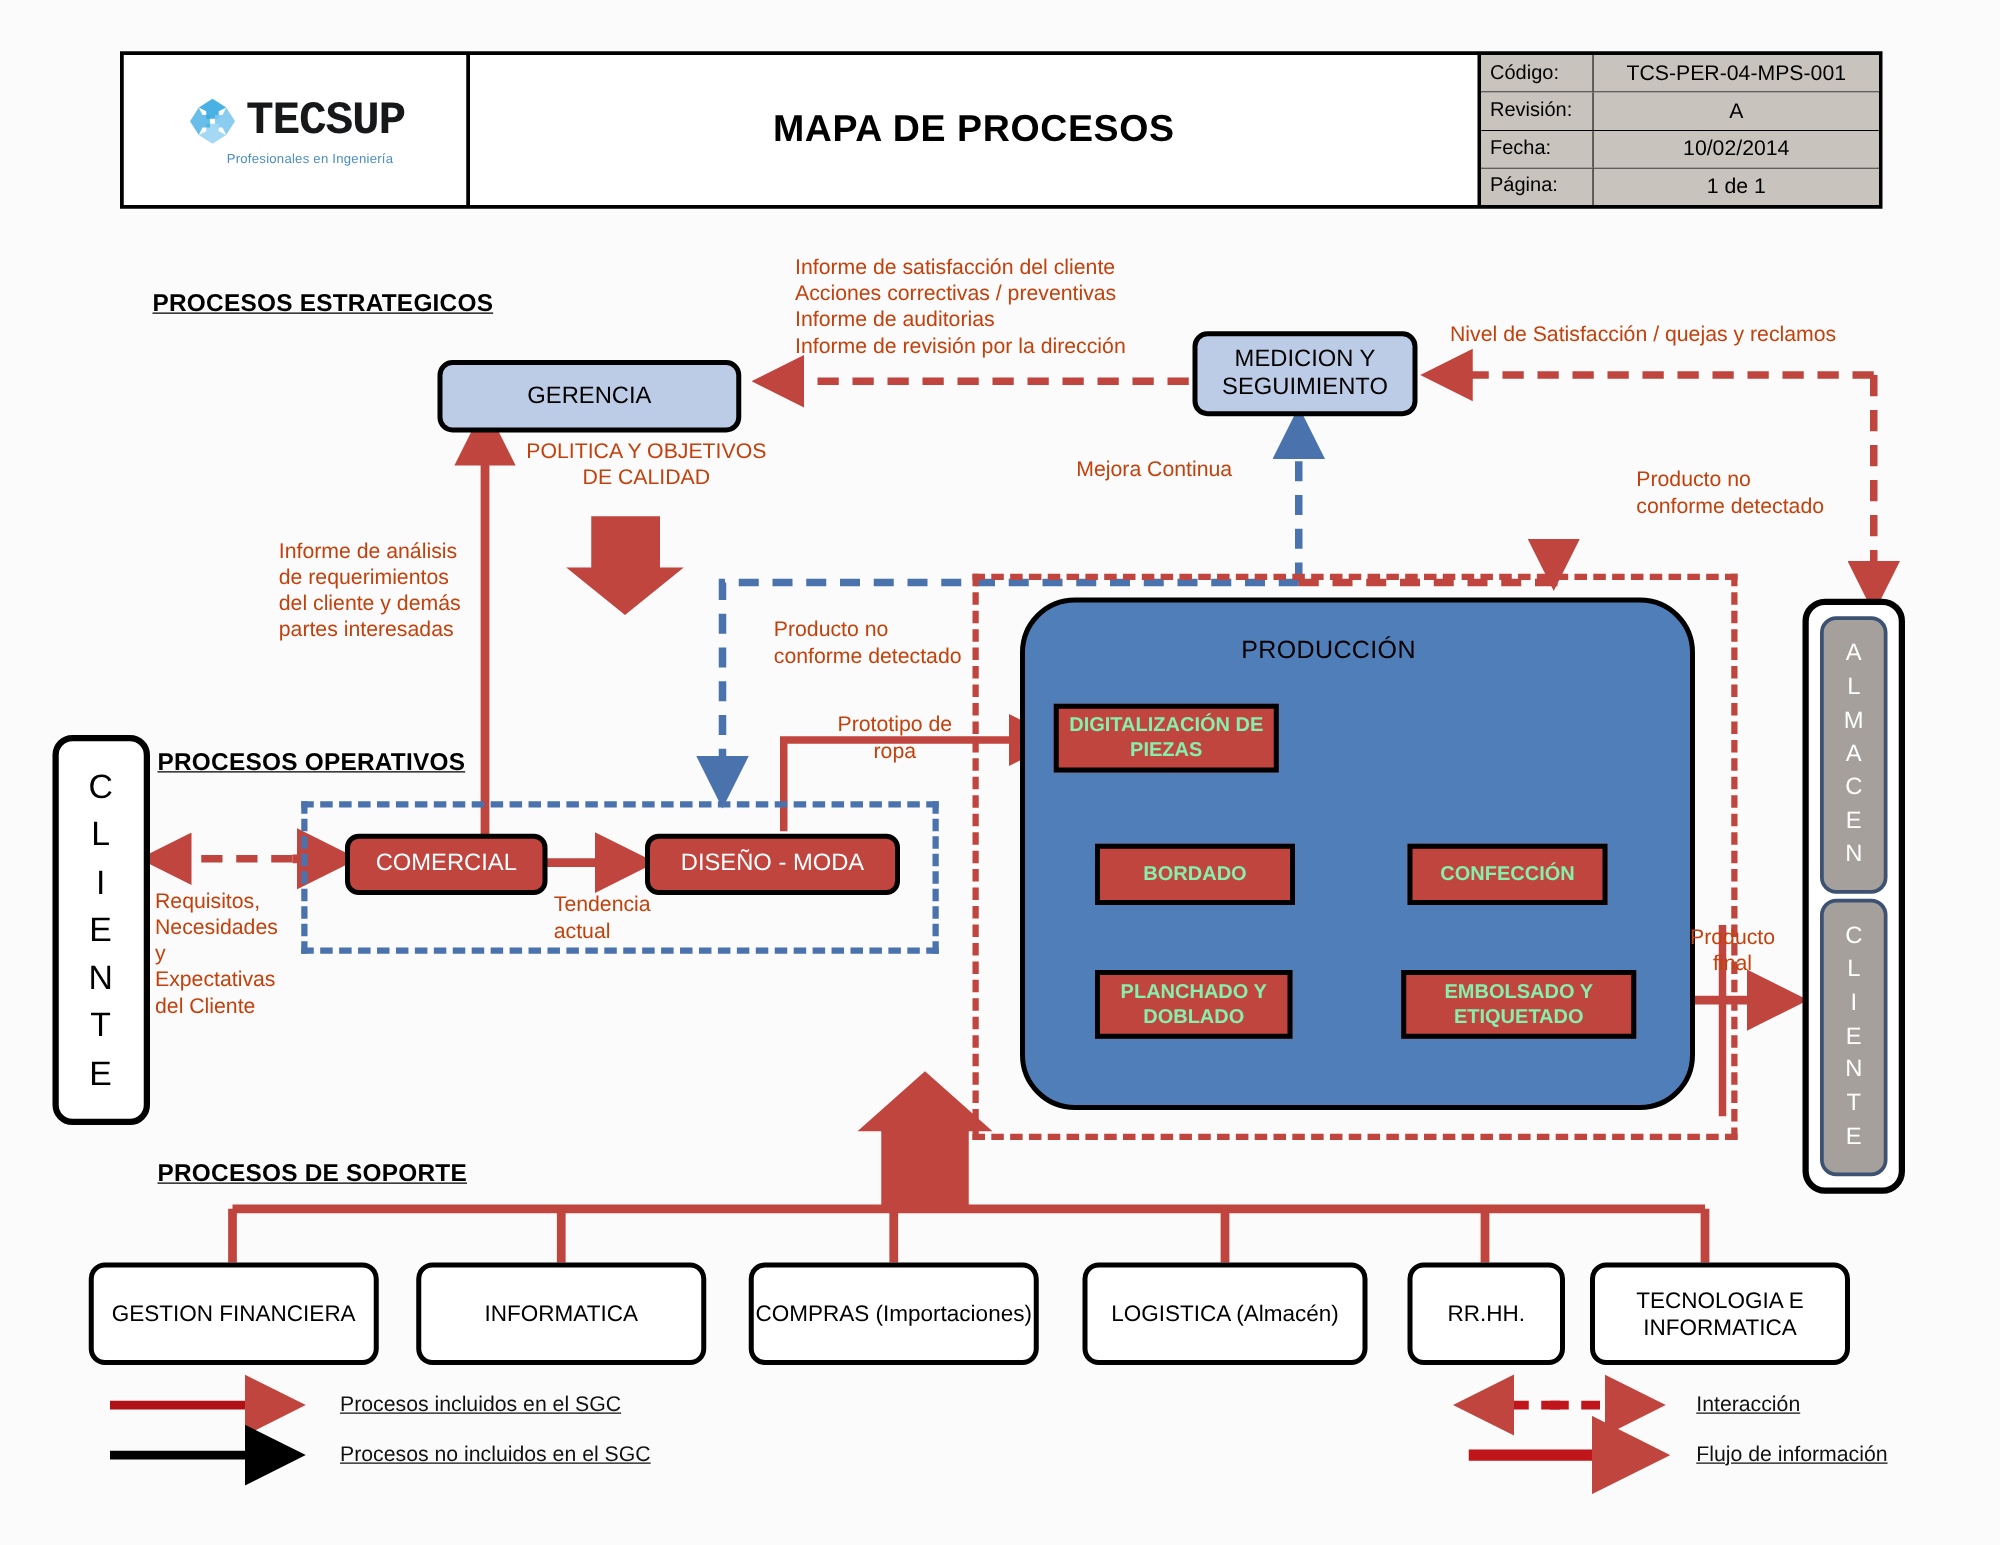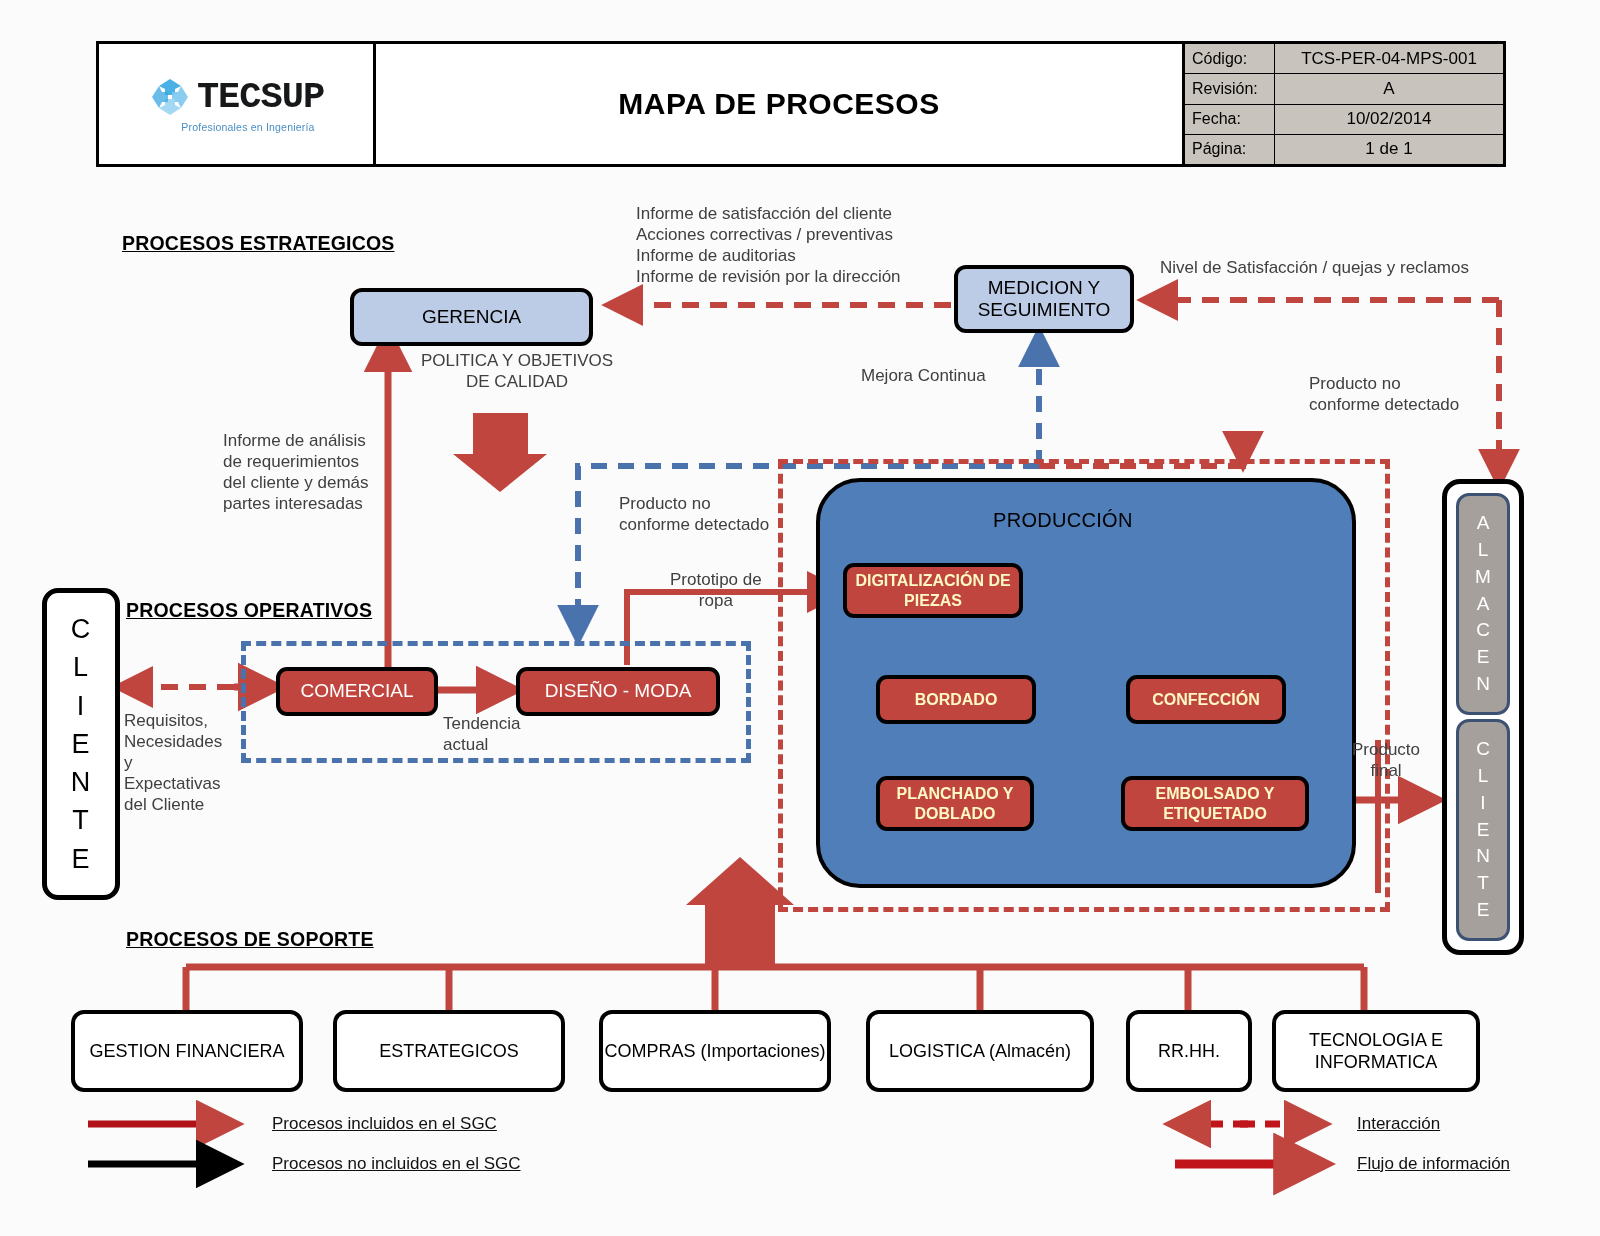--- a/index.html
+++ b/index.html
@@ -18,26 +18,26 @@
          display:flex;align-items:center;padding-left:7px;font-size:16px;color:#000;}
   .hdr-v{flex:1;background:#c8c4bd;display:flex;align-items:center;justify-content:center;font-size:17px;color:#000;}
 
   
   .logo{display:flex;flex-direction:column;align-items:center;justify-content:center;line-height:1;}
   .logo-top{display:flex;align-items:center;gap:5px;}
   .logo-word{font-size:37px;font-weight:bold;letter-spacing:-1px;color:#17181a;font-family:Liberation Mono, monospace;}
   .logo-sub{font-size:10.5px;color:#4a8ec2;margin-top:3px;margin-left:24px;letter-spacing:.2px;}
 
   
-  .lbl{position:absolute;font-size:17px;color:#404040;line-height:1.23;white-space:pre-line;}
+  .lbl{position:absolute;font-size:17px;color:#c2410c;line-height:1.23;white-space:pre-line;}
   .sect{position:absolute;font-size:19.5px;font-weight:bold;color:#000;text-decoration:underline;letter-spacing:.2px;}
 
   .box{position:absolute;box-sizing:border-box;display:flex;align-items:center;justify-content:center;text-align:center;}
   .bx-blue{background:#bdcce6;border:4px solid #000;border-radius:12px;font-size:19px;font-weight:normal;color:#000;line-height:1.18;}
-  .bx-red{background:#c0453e;border:4px solid #000;border-radius:11px;color:#fef9c3;font-size:16px;font-weight:bold;line-height:1.2;}
+  .bx-red{background:#c0453e;border:4px solid #000;border-radius:0;color:#86efac;font-size:16px;font-weight:bold;line-height:1.2;}
   .bx-red-op{background:#c0453e;border:4px solid #000;border-radius:11px;color:#fff;font-size:19px;font-weight:normal;line-height:1.2;}
   .bx-white{background:#fff;border:4px solid #000;border-radius:13px;color:#000;font-size:18px;line-height:1.25;}
 
   
   .prod-panel{position:absolute;background:#4f7eb8;border:4px solid #000;border-radius:44px;box-sizing:border-box;}
   .prod-title{position:absolute;font-size:20px;color:#000;letter-spacing:.3px;}
 
   
   .dash-blue{position:absolute;border:5px dashed #4a73ad;box-sizing:border-box;}
   .dash-red{position:absolute;border:5px dashed #c0453e;box-sizing:border-box;}
@@ -284,21 +284,21 @@
     </div>
   </div>
   <div class="lbl" style="left:1352px;top:740px;text-align:center;">Producto
 final</div>
 
   <div class="box bx-white" style="left:71px;top:1010px;width:232px;height:82px;">
     <span>GESTION
 FINANCIERA</span>
   </div>
   <div class="box bx-white" style="left:333px;top:1010px;width:232px;height:82px;">
-    <span>ESTRATEGICOS</span>
+    <span>INFORMATICA</span>
   </div>
   <div class="box bx-white" style="left:599px;top:1010px;width:232px;height:82px;">
     <span>COMPRAS
 (Importaciones)</span>
   </div>
   <div class="box bx-white" style="left:866px;top:1010px;width:228px;height:82px;">
     <span>LOGISTICA
 (Almacén)</span>
   </div>
   <div class="box bx-white" style="left:1126px;top:1010px;width:126px;height:82px;">

